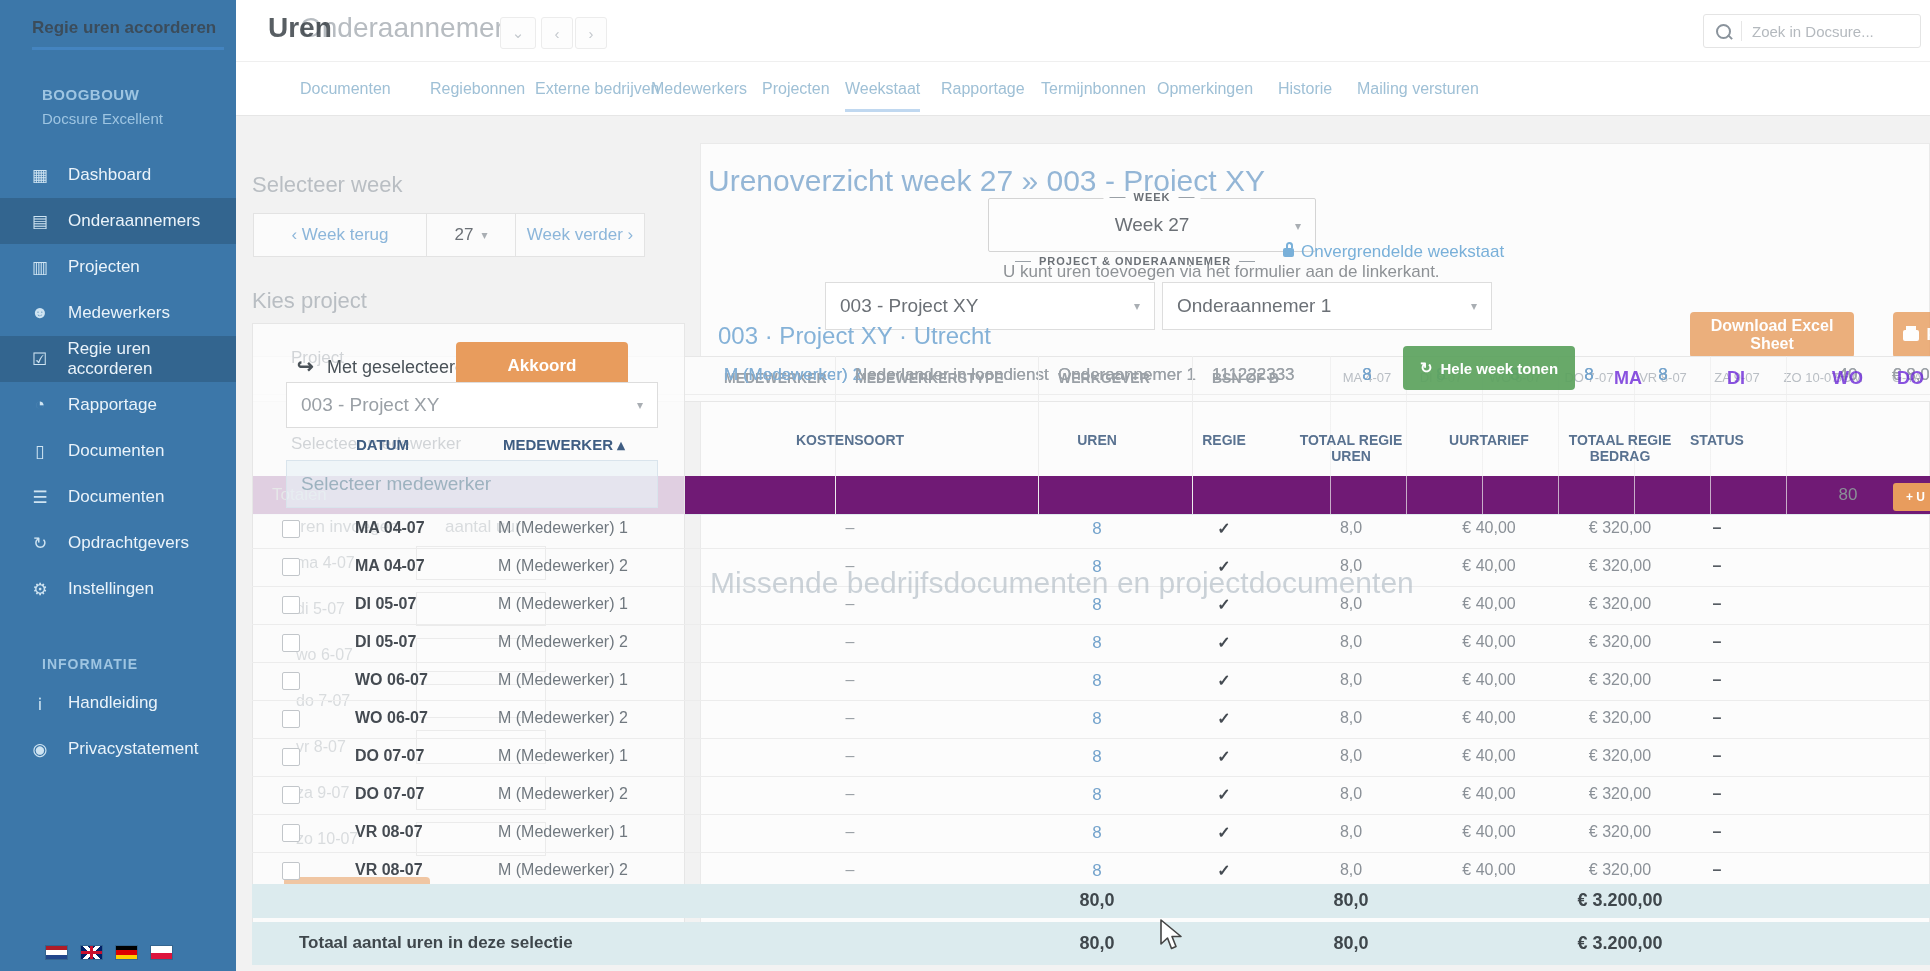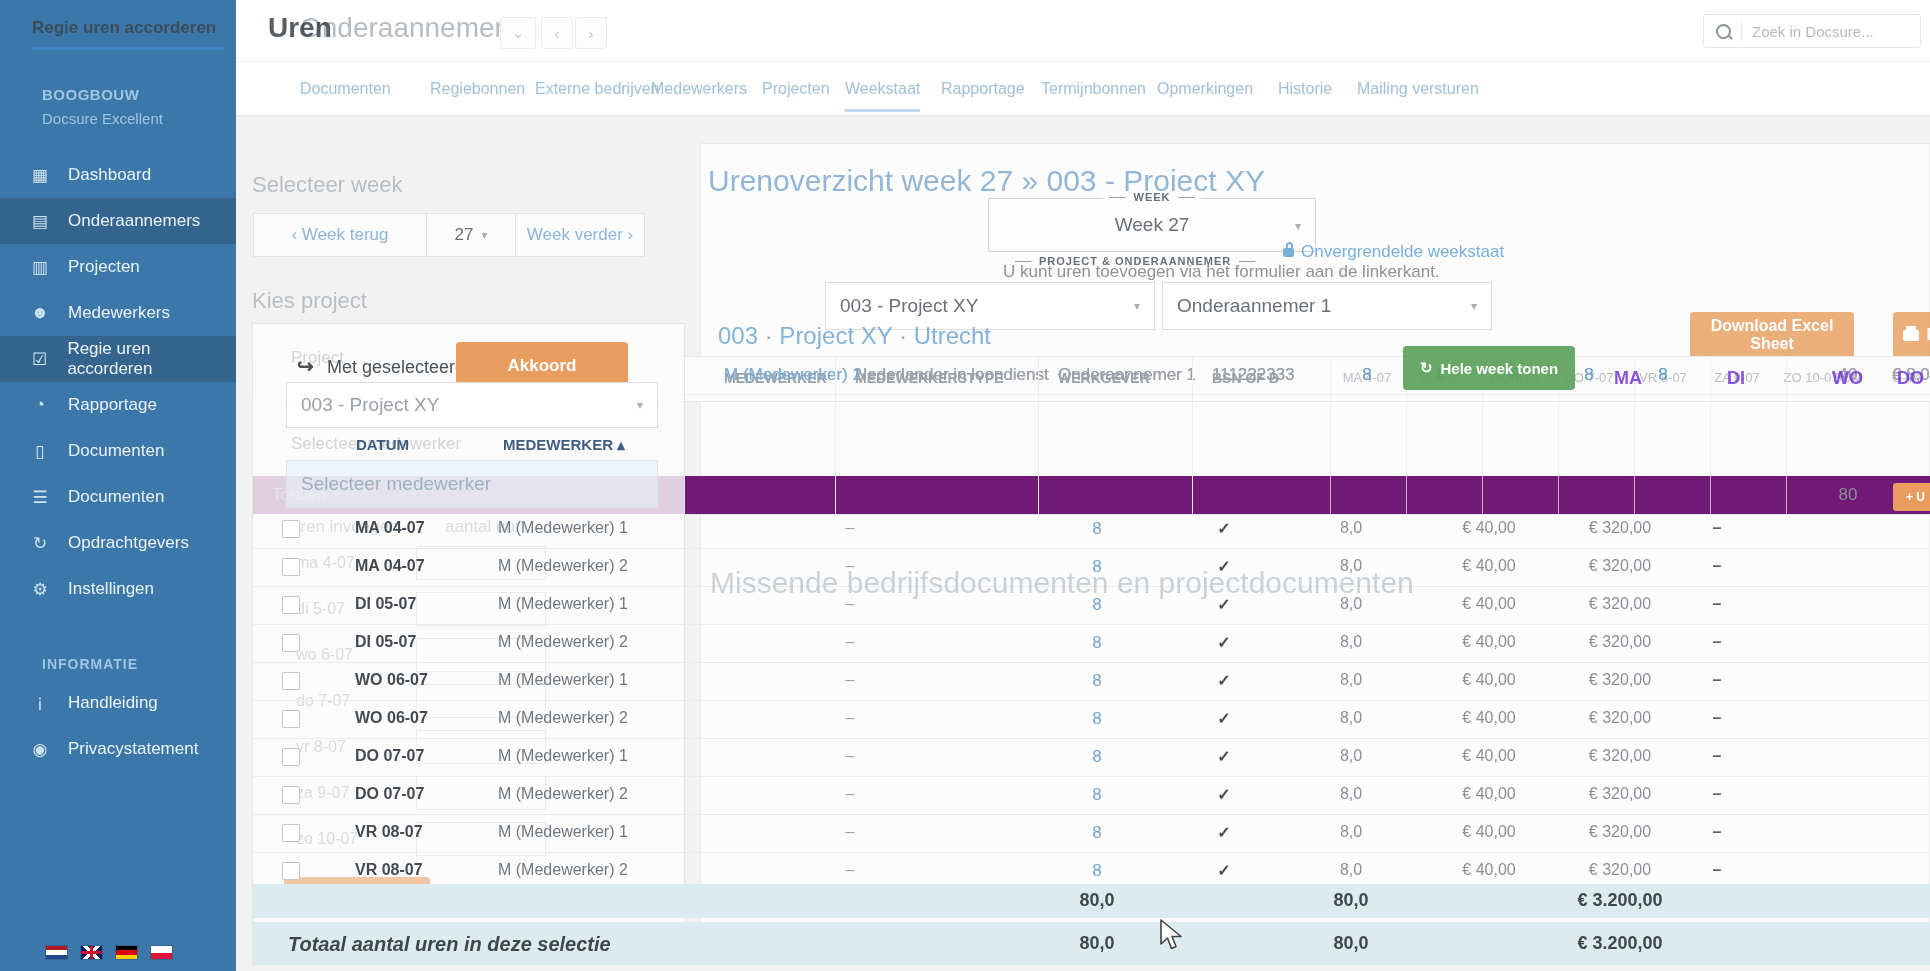--- a/index.html
+++ b/index.html
@@ -388,20 +388,30 @@
 
     <span class="gdl">MA</span>
         <span class="gdl">DI</span>
         <span class="gdl">WO</span>
         <span class="gdl">DO</span>
       </div>
   </div>
 
   <button class="abs btn-orange" style="left:1893px;top:483px;width:45px;height:28px;font-size:12px;border-radius:3px;">+ U</button>
 
+  <div id="ghead" class="abs">
+
+  <span>KOSTENSOORT</span>
+      <span>UREN</span>
+      <span>REGIE</span>
+      <span>TOTAAL REGIE UREN</span>
+      <span>UURTARIEF</span>
+      <span>TOTAAL REGIE BEDRAG</span>
+      <span>STATUS</span>
+    </div>
 
   <span class="abs panel-label" style="left:252px;top:172px;">Selecteer week</span>
   <div id="week-group" class="abs">
     <div class="wb">‹ Week terug</div>
     <div class="wv">
       <span>27</span>
       <span class="caret">▾</span>
     </div>
     <div class="wf">Week verder ›</div>
   </div>
@@ -607,21 +617,21 @@
     </div>
 
   <span class="abs ghost" style="left:710px;top:566px;font-size:30px;color:#aab6c0;z-index:2;">Missende bedrijfsdocumenten en projectdocumenten</span>
 
   <div class="abs totrow" style="top:884px;height:34px;">
     <span class="t-uren" style="top:6px;">80,0</span>
     <span class="t-ruren" style="top:6px;">80,0</span>
     <span class="t-bedrag" style="top:6px;">€ 3.200,00</span>
   </div>
   <div class="abs totrow" style="top:922px;height:43px;">
-    <span style="left:36px;top:11px;transform:none;font-size:20px;font-style:italic;">Totaal aantal uren in deze selectie</span>
+    <span style="left:47px;top:11px;transform:none;font-size:17px;">Totaal aantal uren in deze selectie</span>
     <span class="t-uren" style="top:11px;">80,0</span>
     <span class="t-ruren" style="top:11px;">80,0</span>
     <span class="t-bedrag" style="top:11px;">€ 3.200,00</span>
   </div>
 
   <div id="cursor" class="abs" style="z-index:9;">
     <svg width="26" height="34" viewBox="0 0 26 34">
       <path d="M3 2 L3 26 L9.5 20 L13.5 30.5 L18 28.5 L14 18.5 L23 18.5 Z" fill="#fff" stroke="#444" stroke-width="1.6" stroke-linejoin="round"></path>
     </svg>
   </div>

